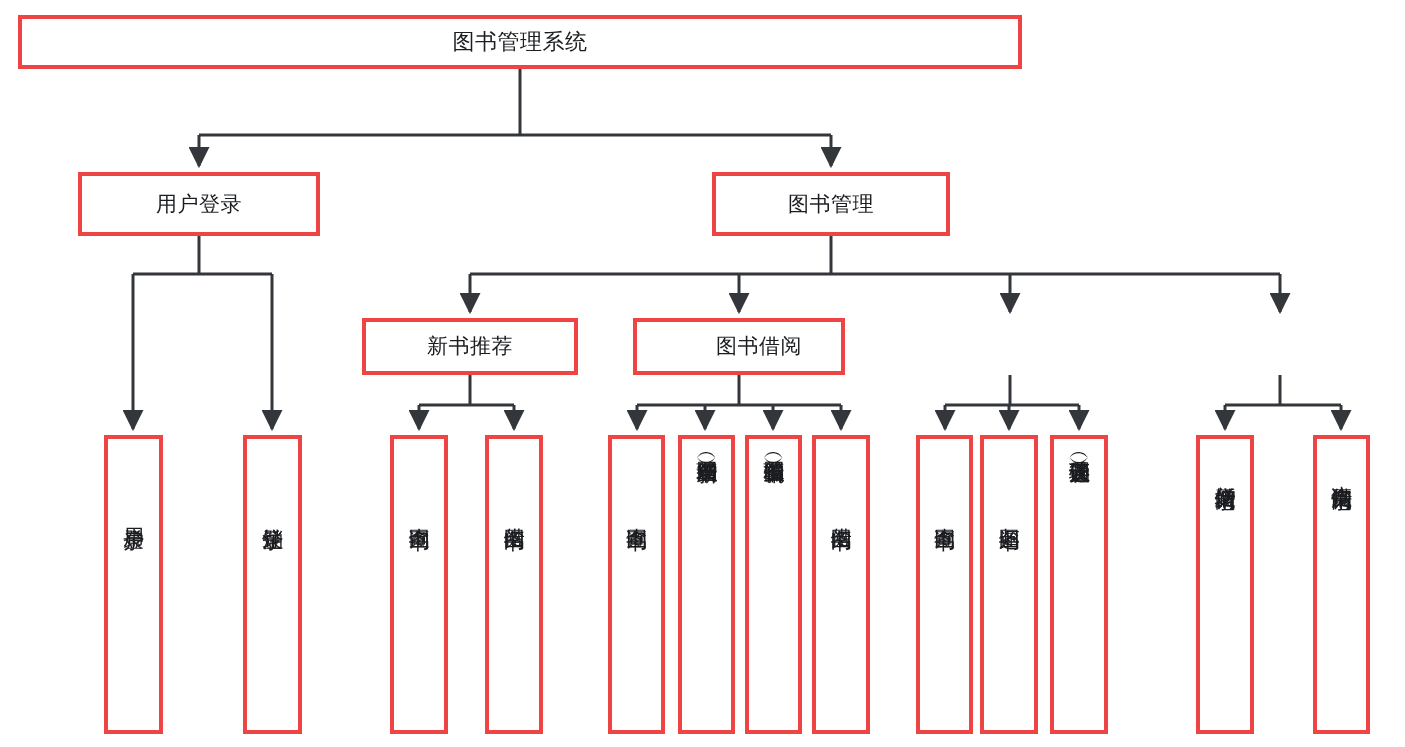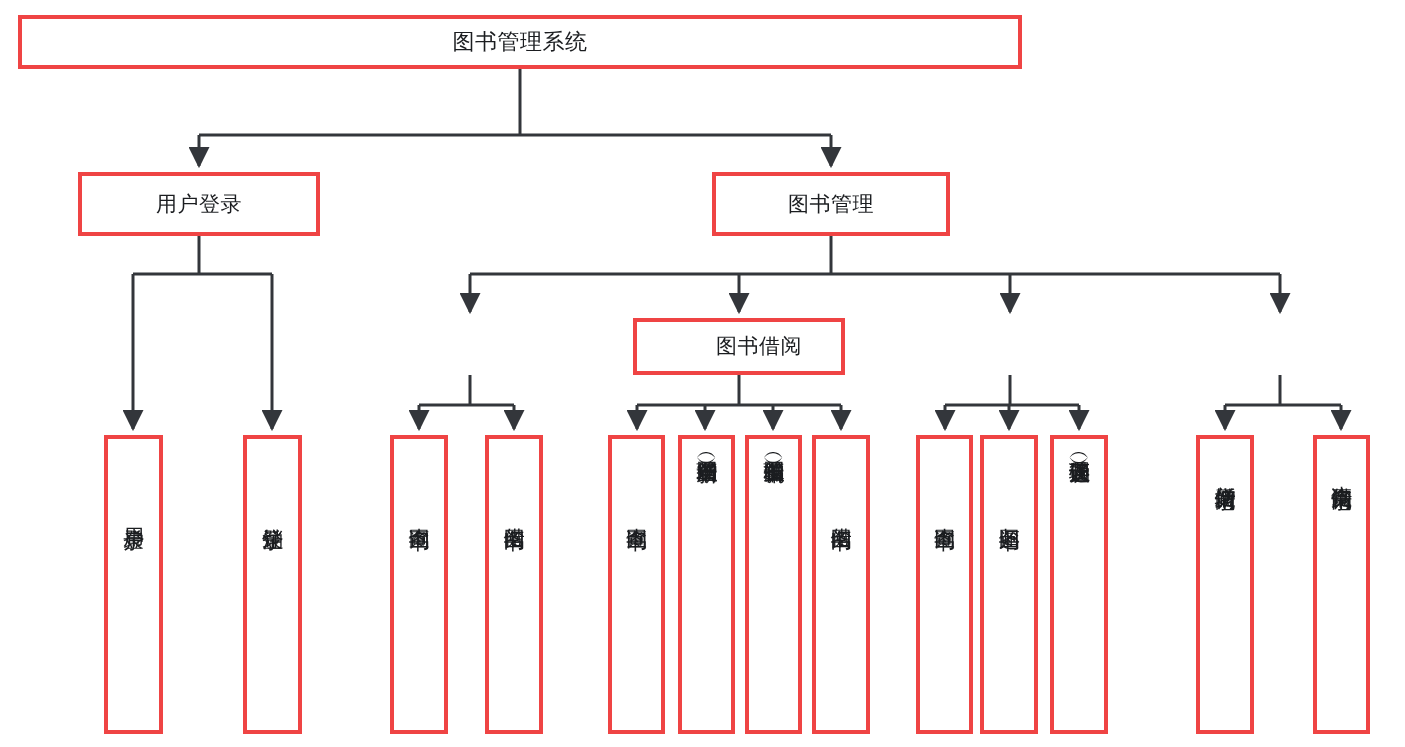--- a/index.html
+++ b/index.html
@@ -140,20 +140,23 @@
   </div>
 
   <div class="node horiz" style="left:78px; top:172px; width:242px; height:64px;">
     <span class="node-label">用户登录</span>
   </div>
 
   <div class="node horiz" style="left:712px; top:172px; width:238px; height:64px;">
     <span class="node-label">图书管理</span>
   </div>
 
+  <div class="node horiz" style="left:362px; top:318px; width:216px; height:57px;">
+    <span class="node-label">新书推荐</span>
+  </div>
 
   <div class="node horiz" style="left:633px; top:318px; width:212px; height:57px;padding-left:40px;">
     <span class="node-label">图书借阅</span>
   </div>
 
 
 
   <div class="node vert" style="left:104px; top:435px; width:59px; height:299px; padding-top:72px;">
     <span class="node-label">用户登录</span>
   </div>

